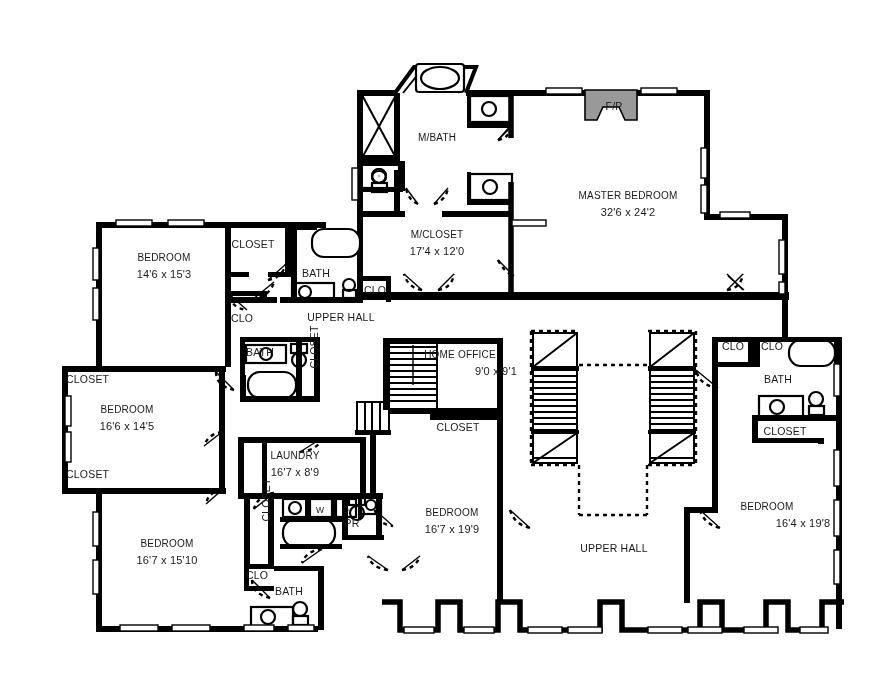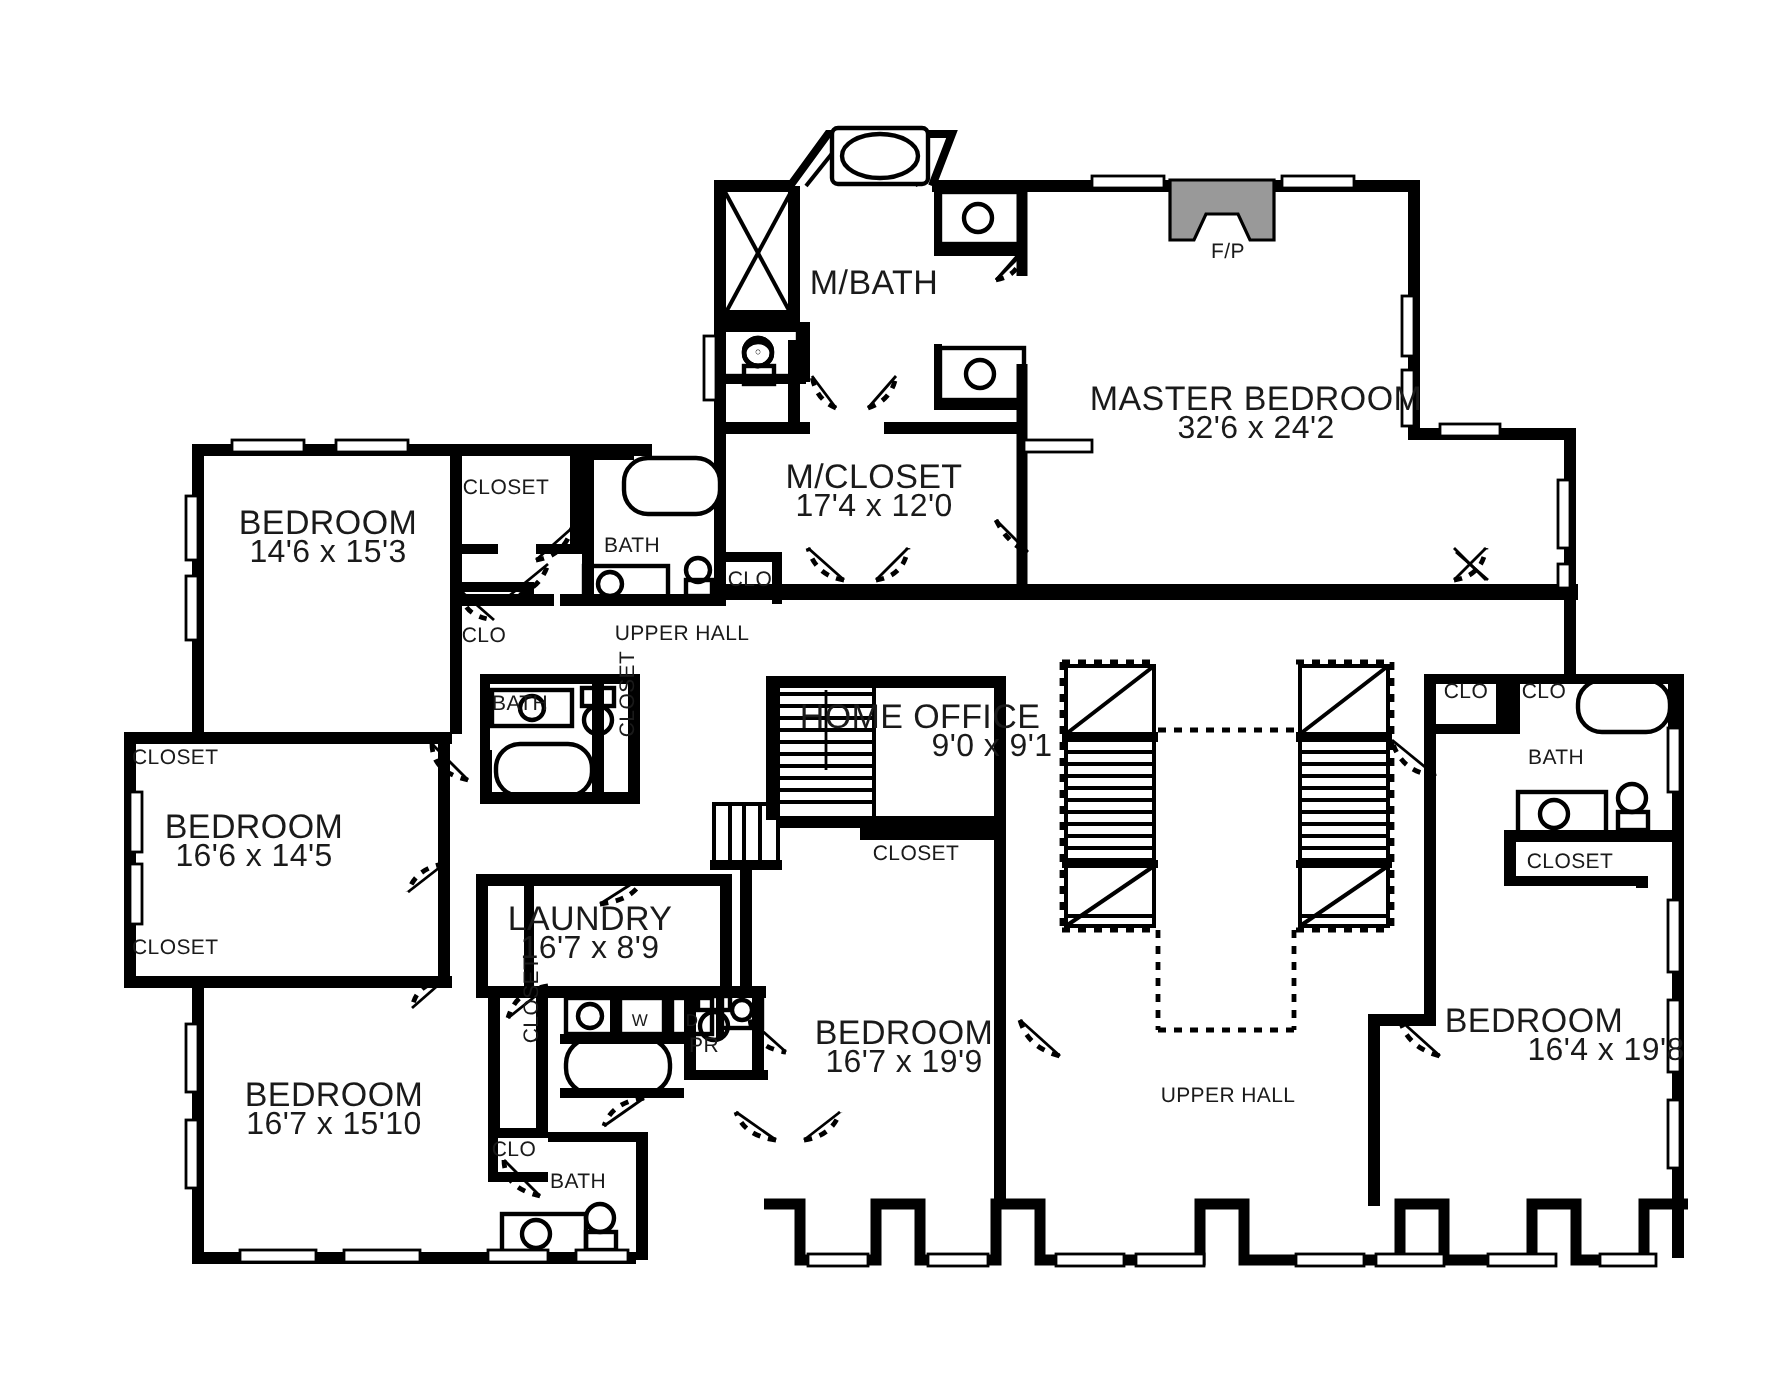--- a/index.html
+++ b/index.html
@@ -2,22 +2,22 @@
 <html><head>
 <meta charset="utf-8">
 <title>Floor Plan</title>
 <style>
   html,body{margin:0;padding:0;background:#ffffff;}
   body{width:890px;height:699px;font-family:"Liberation Sans",sans-serif;overflow:hidden;}
   #plan{position:relative;width:890px;height:699px;background:#fff;}
   svg#fp{position:absolute;left:0;top:0;width:890px;height:699px;}
   .lbl{position:absolute;color:#1a1a1a;font-family:"Liberation Sans",sans-serif;
        white-space:nowrap;letter-spacing:.2px;}
-  .rname{font-size:17px;}
-  .rdim{font-size:16px;}
+  .rname{font-size:10px;}
+  .rdim{font-size:11px;}
   .small{font-size:10.5px;}
   .tiny{font-size:8.5px;}
   .ctr{transform:translateX(-50%);}
   .vctr{transform:translate(-50%,0) rotate(-90deg);transform-origin:center top;}
 </style>
 </head>
 <body>
 
 <div id="plan">
 
@@ -448,21 +448,21 @@
   <div class="lbl rdim ctr" style="left:295px;top:466px;">16'7 x 8'9</div>
 </div>
 
 <div>
   <div class="lbl small ctr" style="left:341px;top:311px;">UPPER HALL</div>
   <div class="lbl small ctr" style="left:614px;top:542px;">UPPER HALL</div>
   <div class="lbl small ctr" style="left:316px;top:267px;">BATH</div>
   <div class="lbl small ctr" style="left:260px;top:346px;">BATH</div>
   <div class="lbl small ctr" style="left:289px;top:585px;">BATH</div>
   <div class="lbl small ctr" style="left:778px;top:373px;">BATH</div>
-  <div class="lbl small ctr" style="left:608px;top:120px;padding-left:12px;">F/P</div>
+  <div class="lbl small ctr" style="left:608px;top:100px;padding-left:12px;">F/P</div>
   <div class="lbl small ctr" style="left:352px;top:517px;">PR</div>
   <div class="lbl small ctr" style="left:253px;top:238px;">CLOSET</div>
   <div class="lbl small" style="left:66px;top:373px;">CLOSET</div>
   <div class="lbl small" style="left:66px;top:468px;">CLOSET</div>
   <div class="lbl small ctr" style="left:458px;top:421px;">CLOSET</div>
   <div class="lbl small ctr" style="left:785px;top:425px;">CLOSET</div>
   <div class="lbl small ctr" style="left:242px;top:312px;">CLO</div>
   <div class="lbl small ctr" style="left:375px;top:284px;">CLO</div>
   <div class="lbl small ctr" style="left:733px;top:340px;">CLO</div>
   <div class="lbl small ctr" style="left:772px;top:340px;">CLO</div>

